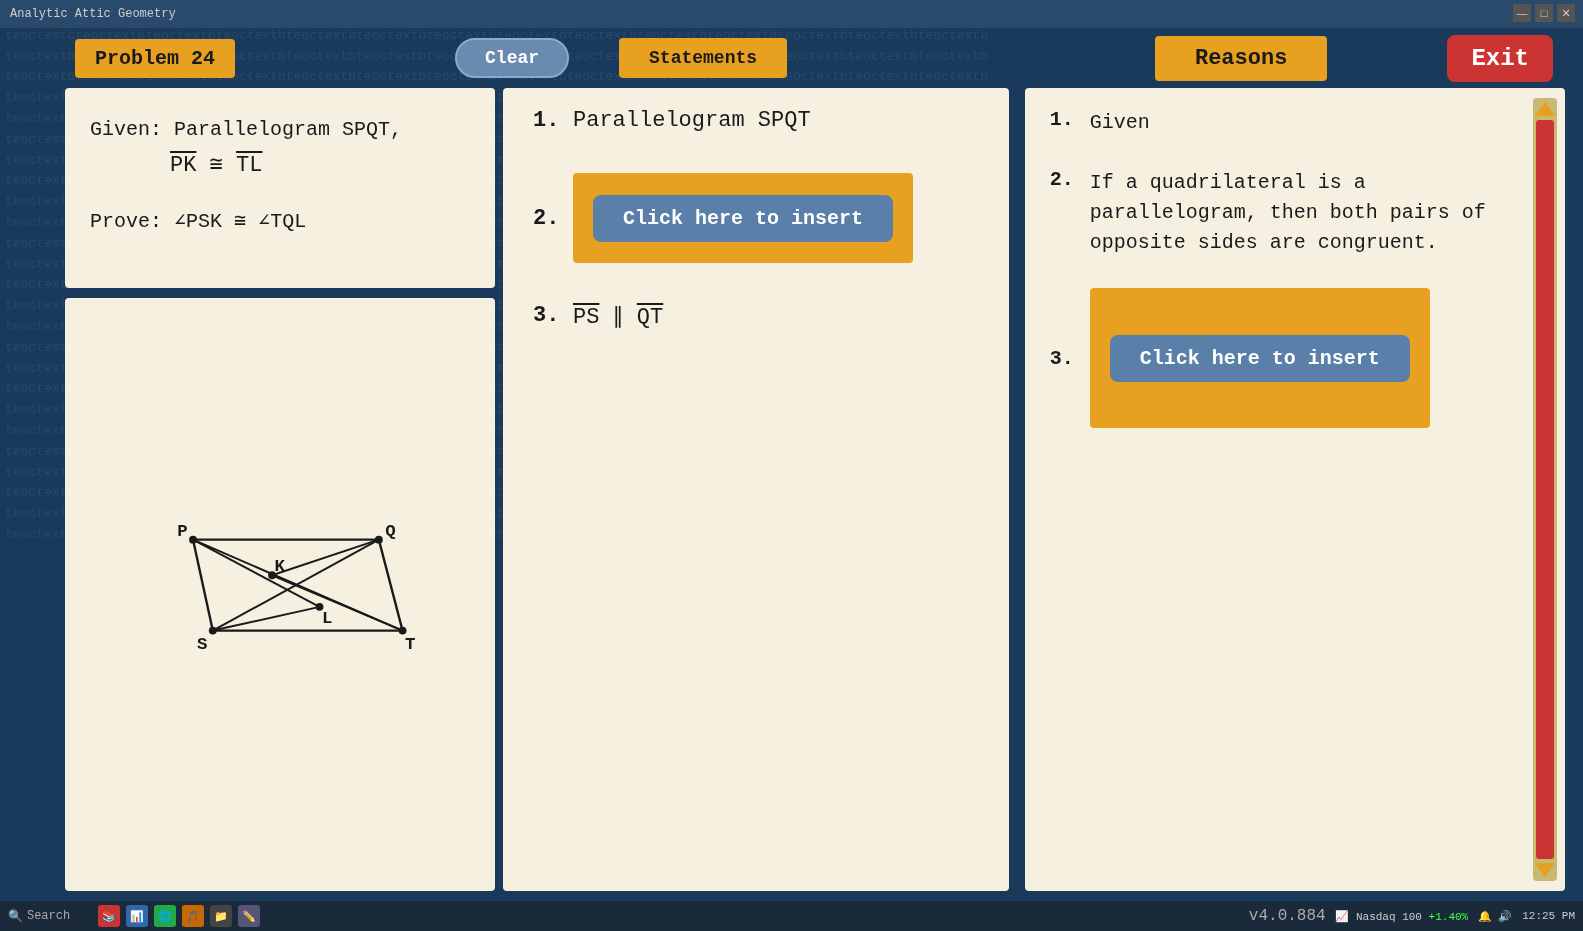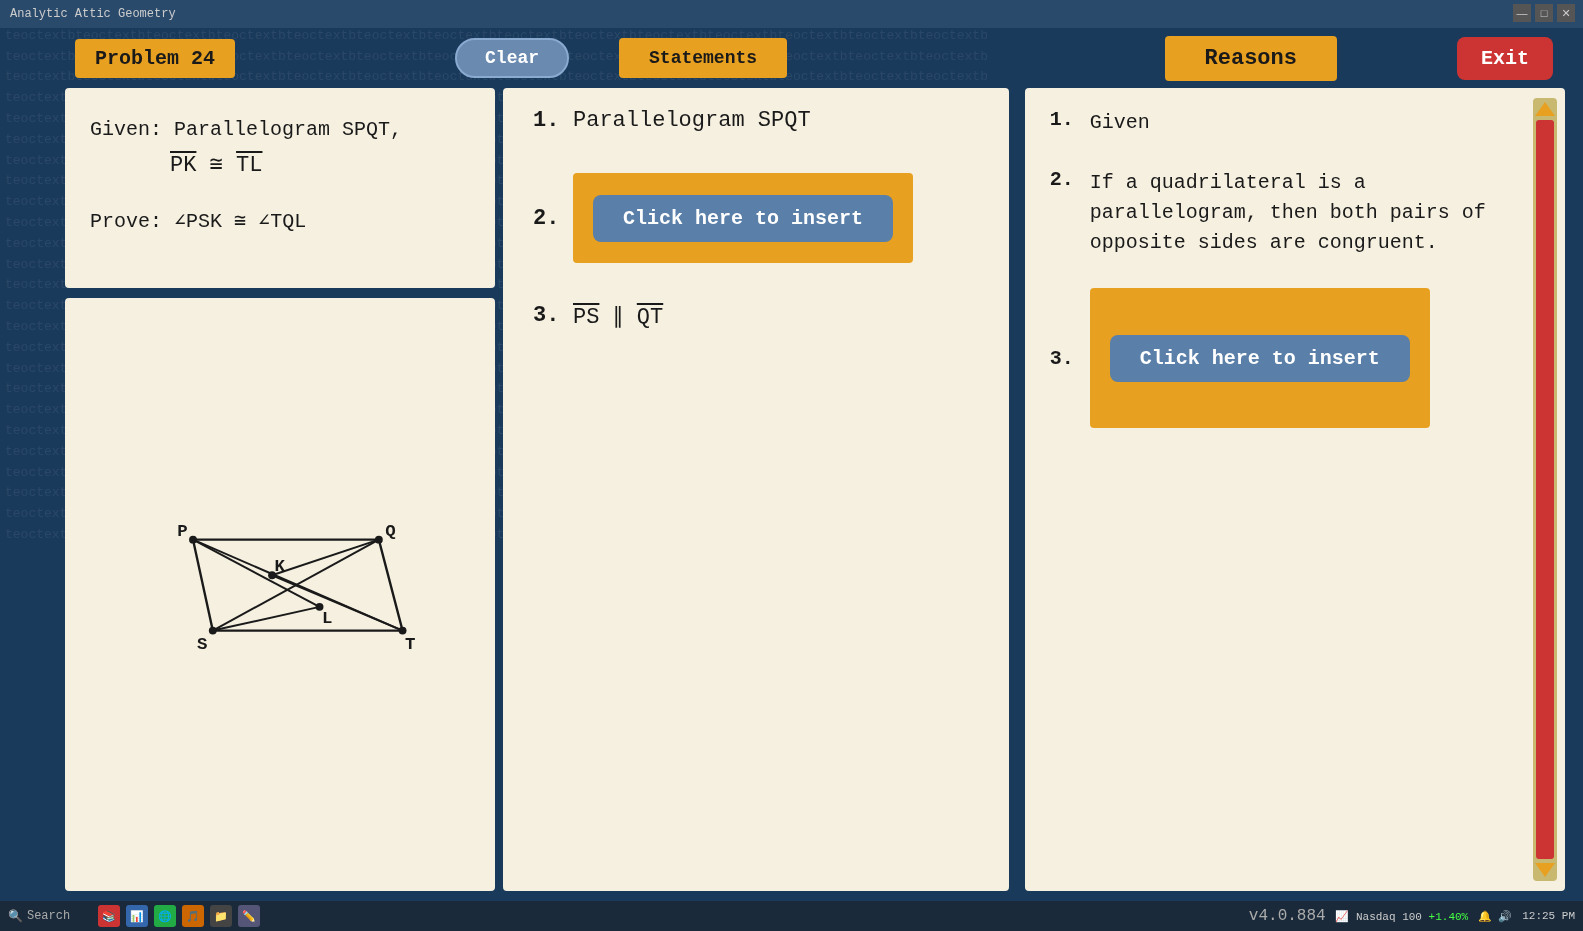--- a/index.html
+++ b/index.html
@@ -117,21 +117,21 @@
       margin-left: auto;
       margin-right: 100px;
     }
 
     .exit-btn {
       background: #cc3333;
       color: white;
       border: none;
       border-radius: 8px;
       padding: 10px 24px;
-      font-size: 20px;
+      font-size: 24px;
       font-weight: bold;
       cursor: pointer;
       font-family: 'Courier New', monospace;
       margin-right: 10px;
     }
 
     
     .content-row {
       flex: 1;
       display: flex;

